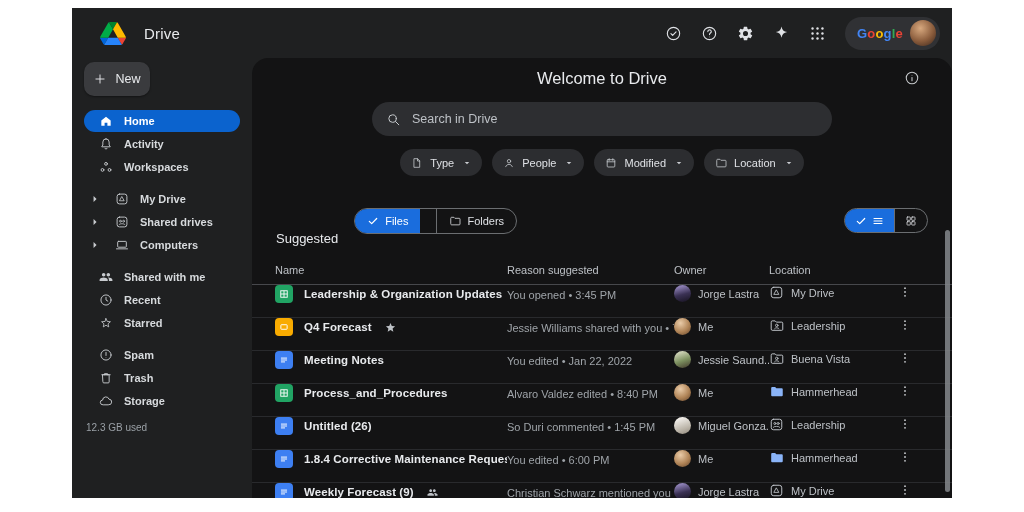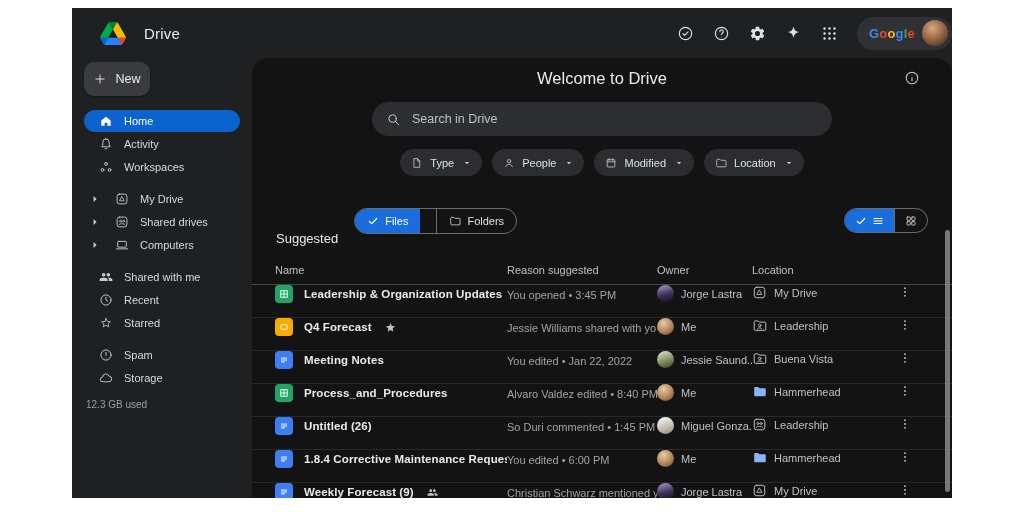--- a/index.html
+++ b/index.html
@@ -4,34 +4,34 @@
 <style>
   * { margin:0; padding:0; box-sizing:border-box; }
   html,body { width:1024px; height:512px; background:#ffffff; font-family:"Liberation Sans", sans-serif; overflow:hidden; }
   .app { position:absolute; left:72px; top:8px; width:880px; height:490px; background:#1f2021; overflow:hidden; color:#e8eaed; }
 
   
   .topbar { position:absolute; left:0; top:0; width:100%; height:50px; display:flex; align-items:center; }
   .brand { display:flex; align-items:center; gap:18px; padding-left:28px; }
   .brand svg { width:26px; height:23px; }
   .brand-title { font-size:15px; color:#e8eaed; letter-spacing:.2px; }
-  .tb-right { margin-left:auto; display:flex; align-items:center; gap:19px; }
+  .tb-right { margin-left:auto; display:flex; align-items:center; gap:19px; padding-right:12px; }
   .tb-ic { width:17px; height:17px; color:#dfe1e5; cursor:pointer; }
   .tb-ic svg { width:100%; height:100%; }
   .account-pill { display:flex; align-items:center; gap:7px; background:#303134; border-radius:17px; height:33px; padding:0 4px 0 12px; cursor:pointer; }
   .gword { font-size:13px; font-weight:bold; letter-spacing:.2px; }
   .gword i { font-style:normal; }
   .avatar-lg { width:26px; height:26px; border-radius:50%; background:radial-gradient(circle at 40% 32%, #d7a87e 0%, #8a5c3c 55%, #38241a 100%); }
 
   
   .sidebar { position:absolute; left:0; top:50px; width:180px; bottom:0; }
   .new-btn { margin:4px 0 0 12px; width:66px; height:34px; border-radius:10px; background:#3a3b3e; box-shadow:0 1px 2px rgba(0,0,0,.4); display:flex; align-items:center; justify-content:center; gap:8px; font-size:12.5px; color:#e8eaed; cursor:pointer; }
   .new-btn .ic { width:14px; height:14px; }
   .nav { margin-top:14px; }
-  .nav-section { margin-bottom:10px; }
+  .nav-section { margin-bottom:10px;font-weight:bold; }
   .nav-item { display:flex; align-items:center; height:22px; margin:0 12px 1px 12px; padding-left:2px; border-radius:11px; font-size:11px; color:#d7dadd; cursor:pointer; }
   .nav-item .caret { width:11px; height:11px; color:#9aa0a6; flex:0 0 11px; }
   .nav-item .spacer { flex:0 0 11px; }
   .nav-item .ic { width:14px; height:14px; margin:0 11px 0 2px; color:#c8cbcf; flex:0 0 14px; }
   .nav-item.selected { background:#0b63ce; color:#ffffff; }
   .nav-item.selected .ic { color:#ffffff; }
   .ic svg { width:100%; height:100%; display:block; }
   .storage-note { margin:6px 0 0 14px; font-size:10px; color:#9aa0a6; }
 
   
@@ -58,21 +58,21 @@
   .view-group { margin-left:auto; display:flex; border:1px solid #6b6e71; border-radius:13px; overflow:hidden; height:25px; cursor:pointer; }
   .vseg { display:flex; align-items:center; gap:5px; padding:0 10px; color:#dfe1e5; }
   .vseg.on { background:#1a6ddd; color:#ffffff; }
   .vseg + .vseg { border-left:1px solid #6b6e71; }
   .vseg .ic { width:12px; height:12px; }
 
   
   .thead { margin-top:9px; display:flex; align-items:center; height:30px; border-bottom:1px solid #47484c; font-size:11px; color:#bdc1c6; }
   .row { display:flex; align-items:flex-start; height:33px; border-bottom:1px solid #292a2d; cursor:pointer; }
   .c-name { width:255px; padding-left:23px; display:flex; align-items:center; gap:11px; overflow:hidden; white-space:nowrap; }
-  .c-reason { width:150px; overflow:hidden; white-space:nowrap; }
+  .c-reason { width:167px; overflow:hidden; white-space:nowrap; }
   .c-owner { width:95px; display:flex; align-items:center; gap:7px; overflow:hidden; white-space:nowrap; }
   .c-loc { width:108px; display:flex; align-items:center; gap:7px; overflow:hidden; white-space:nowrap; }
   .c-menu { flex:1; display:flex; justify-content:flex-end; padding-right:40px; }
   .thead .c-name { gap:0; }
   .fname { font-size:11.5px; font-weight:bold; color:#e8eaed; letter-spacing:.1px; }
   .reason-txt, .owner-txt, .loc-txt { font-size:11px; color:#9fa4a9; }
   .owner-txt, .loc-txt { color:#bdc1c6; }
   .tile { width:18px; height:18px; border-radius:4px; flex:0 0 18px; display:flex; align-items:center; justify-content:center; }
   .tile svg { width:12px; height:12px; }
   .tile-sheets { background:#21a464; }
@@ -269,20 +269,30 @@
                 <path d="M12 7.4v5.4"></path>
                 <circle cx="12" cy="16.4" r=".7" fill="currentColor" stroke="none"></circle>
               </svg>
             </span>
             <span>Spam</span>
           </div>
           <div class="nav-item">
             <span class="spacer"></span>
             <span class="ic">
               <svg viewBox="0 0 24 24" fill="none" stroke="currentColor" stroke-width="1.6" stroke-linecap="round" stroke-linejoin="round">
+                <path d="M4.8 6.4h14.4M9.4 6.4V4.6h5.2v1.8"></path>
+                <path d="M6.6 6.4h10.8v12.4a1.6 1.6 0 0 1-1.6 1.6H8.2a1.6 1.6 0 0 1-1.6-1.6z"></path>
+              </svg>
+            </span>
+            <span>Trash</span>
+          </div>
+          <div class="nav-item">
+            <span class="spacer"></span>
+            <span class="ic">
+              <svg viewBox="0 0 24 24" fill="none" stroke="currentColor" stroke-width="1.6" stroke-linecap="round" stroke-linejoin="round">
                 <path d="M6.6 18.6a4.1 4.1 0 0 1-.4-8.2 5.6 5.6 0 0 1 10.9-1.6 4.5 4.5 0 0 1-.6 9.8z"></path>
               </svg>
             </span>
             <span>Storage</span>
           </div>
         </div>
       </div>
     <div class="storage-note">12.3 GB used</div>
   </div>
 

